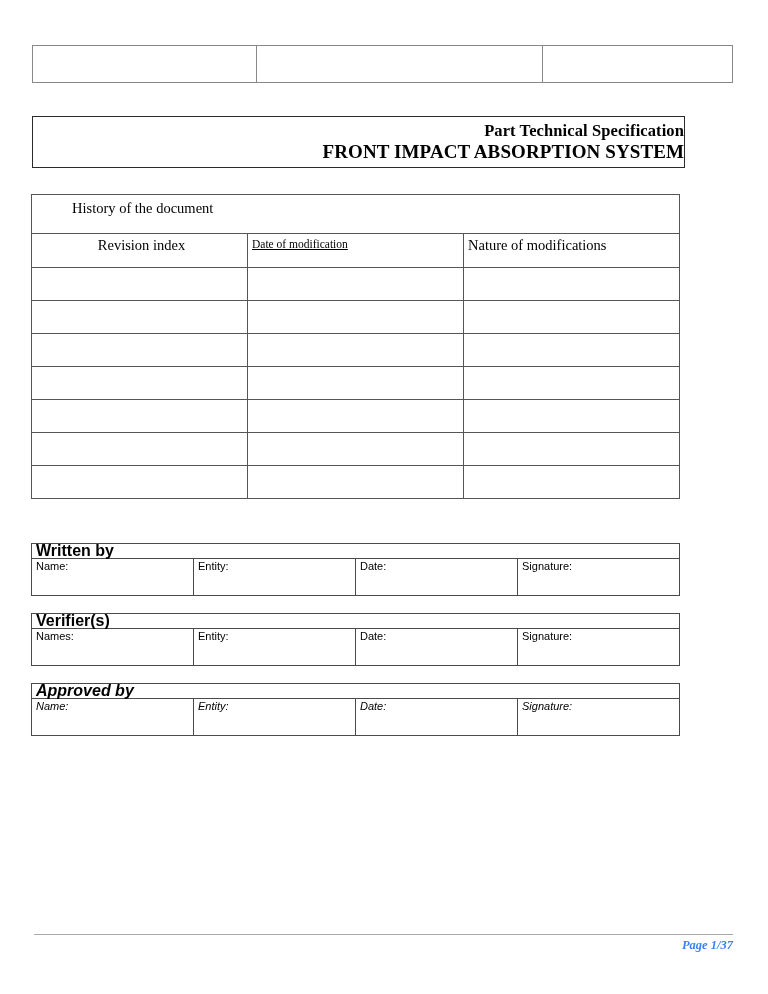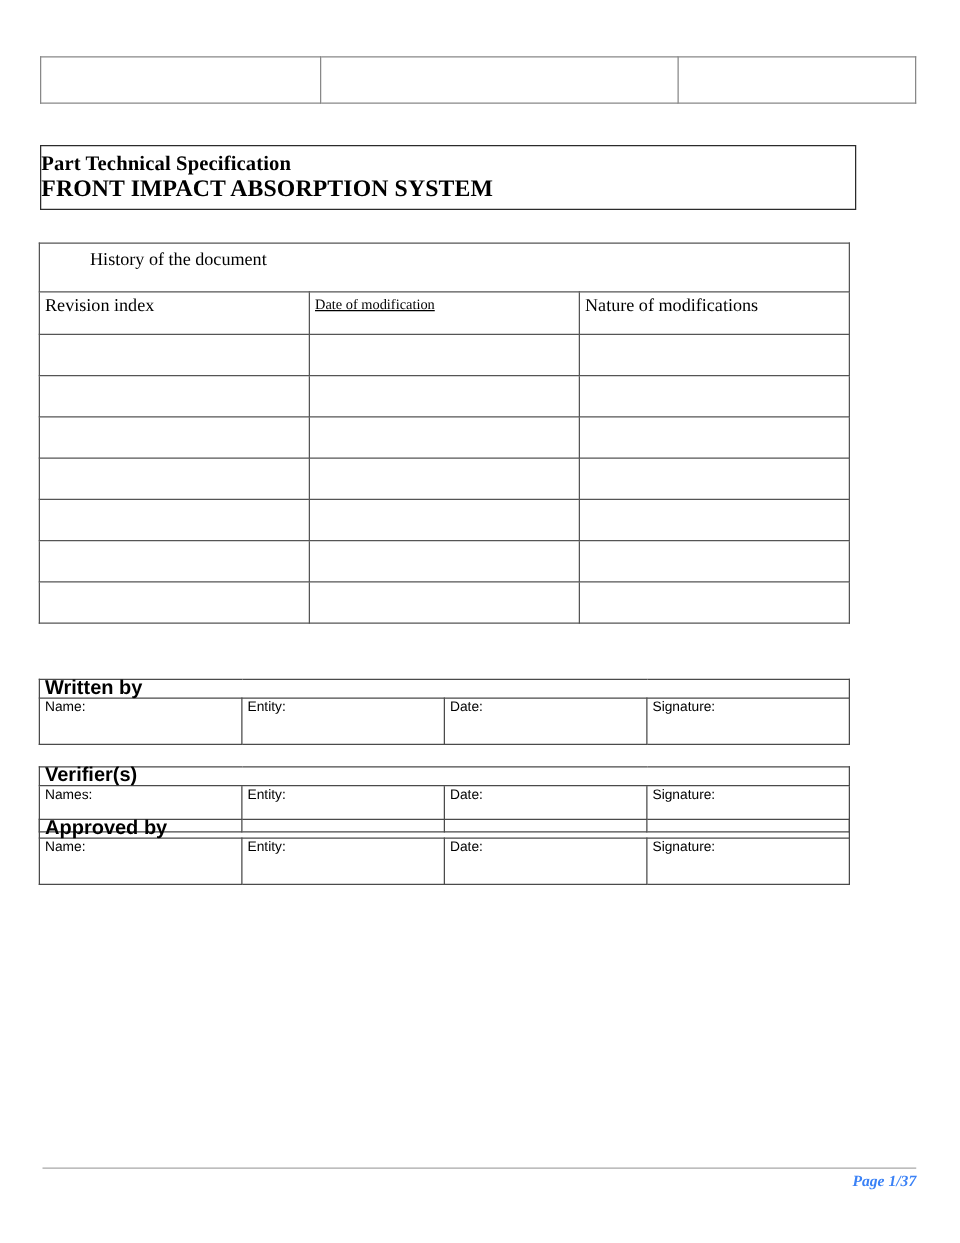--- a/index.html
+++ b/index.html
@@ -36,21 +36,21 @@
   
   .title-box {
     position: absolute;
     left: 32px;
     top: 116px;
     width: 651px;
     height: 50px;
     border: 1.5px solid #2b2b2b;
     display: flex;
     flex-direction: column;
-    align-items: flex-start;
+    align-items: flex-end;
     justify-content: center;
     line-height: 1.18;
   }
   .title-line1 {
     font-size: 16.5px;
     font-weight: bold;
     letter-spacing: .1px;
   }
   .title-line2 {
     font-size: 19px;
@@ -115,21 +115,21 @@
   }
   .sig-field {
     height: 35px;
     font-size: 11px;
     padding: 1px 0 0 4px !important;
     margin-left: 26px;
   }
 
   #sig-written  { top: 543px; }
   #sig-verifier { top: 613px; }
-  #sig-approved { top: 655px; }
+  #sig-approved { top: 683px; font-style: italic; }
 
   
   .footer-rule {
     position: absolute;
     left: 34px;
     top: 934px;
     width: 699px;
     height: 1px;
     background: #a8a8a8;
   }
@@ -162,21 +162,21 @@
     <div class="title-line1">Part Technical Specification</div>
     <div class="title-line2">FRONT IMPACT ABSORPTION SYSTEM</div>
   </div>
 
   <table class="history-table">
     <tbody>
         <tr>
       <td class="hist-title-cell" colspan="3">History of the document</td>
     </tr>
     <tr>
-      <td class="hist-head-cell" style="width:139px;">Revision index</td>
+      <td class="hist-head-cell" style="width:139px;text-align:center;">Revision index</td>
       <td class="hist-head-cell small" style="width:158px;text-decoration:underline;">Date of modification</td>
       <td class="hist-head-cell">Nature of modifications</td>
     </tr>
     <tr>
       <td class="hist-row-cell"></td>
       <td class="hist-row-cell"></td>
       <td class="hist-row-cell"></td>
     </tr>
     <tr>
       <td class="hist-row-cell"></td>

